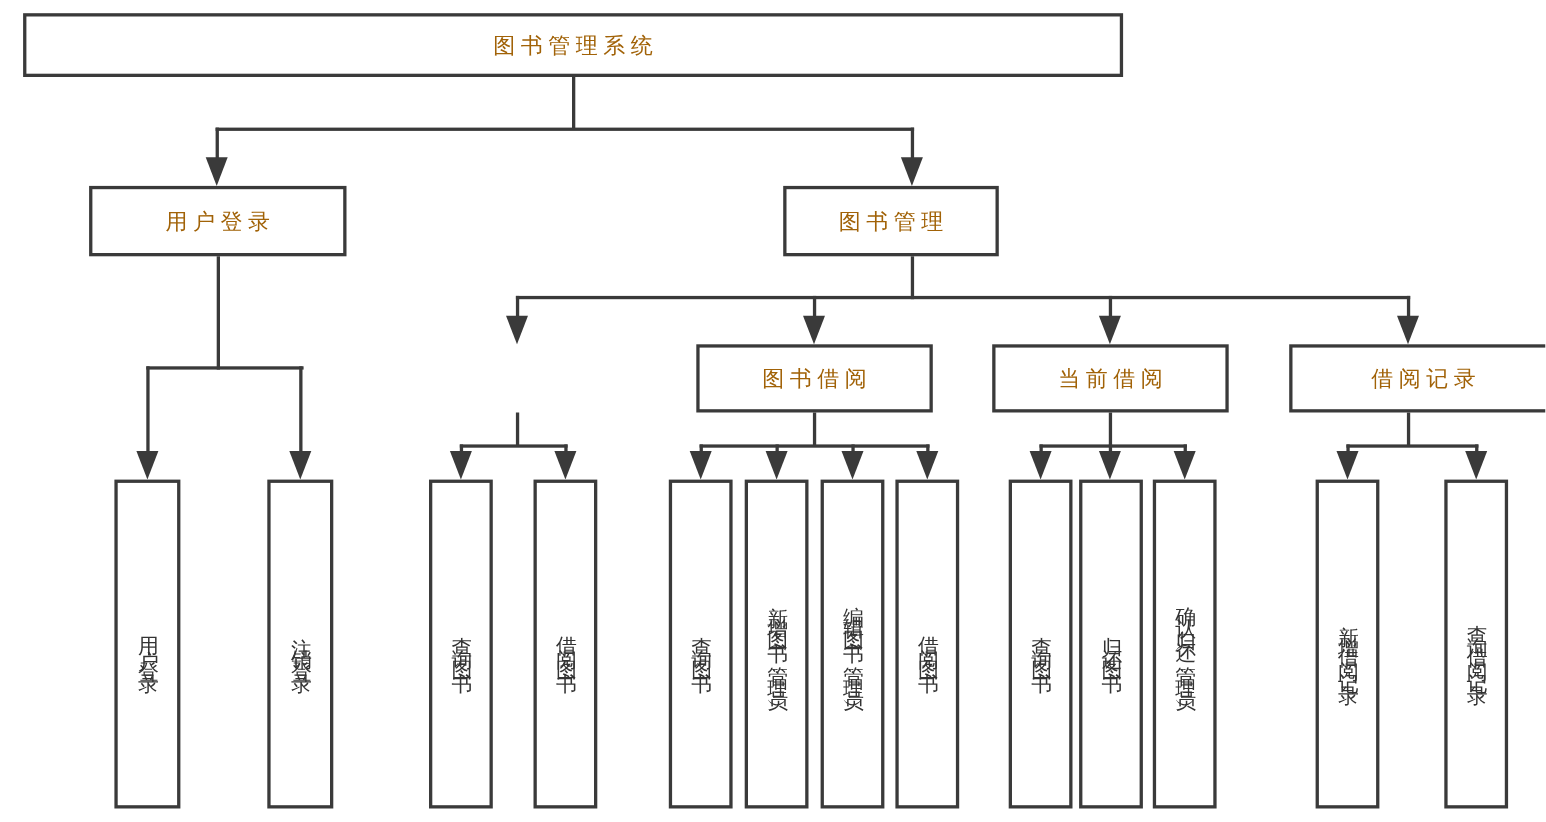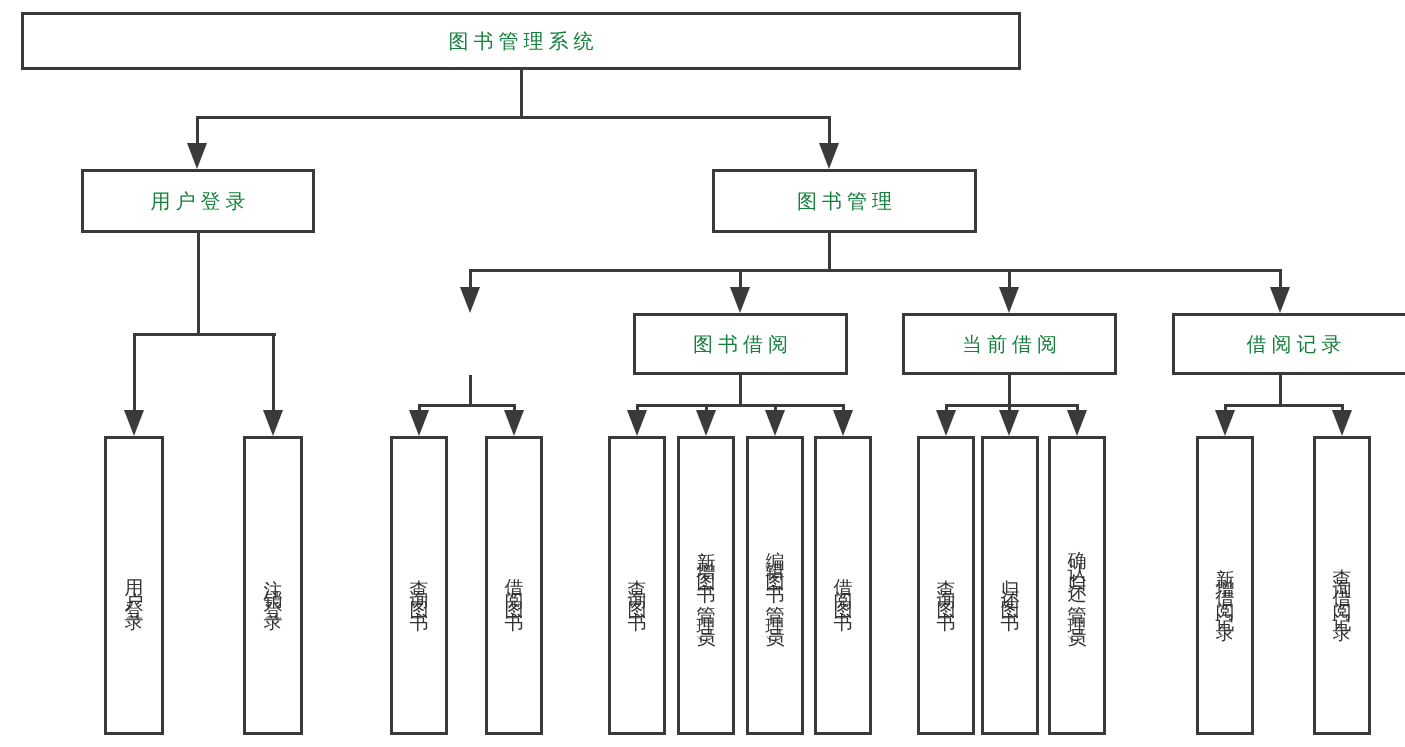--- a/index.html
+++ b/index.html
@@ -16,21 +16,21 @@
     background:#ffffff;
     border:3px solid #3a3a3a;
     box-sizing:border-box;
     display:flex;align-items:center;justify-content:center;
     color:#333333;
   }
   .hbx span{
     font-size:20px;
     letter-spacing:5px;
     text-indent:5px;
-    color:#15803d;
+    color:#a16207;
     white-space:nowrap;
   }
   .vbx span{
     writing-mode:vertical-rl;
     text-orientation:mixed;
     font-size:19px;
     line-height:1.05;
     letter-spacing:11px;
     color:#333333;
     white-space:nowrap;
@@ -68,21 +68,21 @@
   <div class="ln" style="left:520px;top:70px;width:3px;height:47px"></div>
   <div class="ln" style="left:196px;top:116px;width:635px;height:3px"></div>
   <div class="ln" style="left:196px;top:116px;width:3px;height:30px"></div>
   <div class="ln" style="left:828px;top:116px;width:3px;height:30px"></div>
   <div class="arw" style="left:187px;top:143px"></div>
   <div class="arw" style="left:819px;top:143px"></div>
 
   <div class="bx hbx" style="left:81px;top:169px;width:234px;height:64px">
     <span>用户登录</span>
   </div>
-  <div class="bx hbx" style="left:712px;top:169px;width:265px;height:64px">
+  <div class="bx hbx" style="left:712px;top:169px;width:196px;height:64px">
     <span>图书管理</span>
   </div>
 
   <div class="ln" style="left:197px;top:233px;width:3px;height:103px"></div>
   <div class="ln" style="left:133px;top:333px;width:143px;height:3px"></div>
   <div class="ln" style="left:133px;top:333px;width:3px;height:77px"></div>
   <div class="ln" style="left:272px;top:333px;width:3px;height:77px"></div>
   <div class="arw" style="left:124px;top:410px"></div>
   <div class="arw" style="left:263px;top:410px"></div>
 

